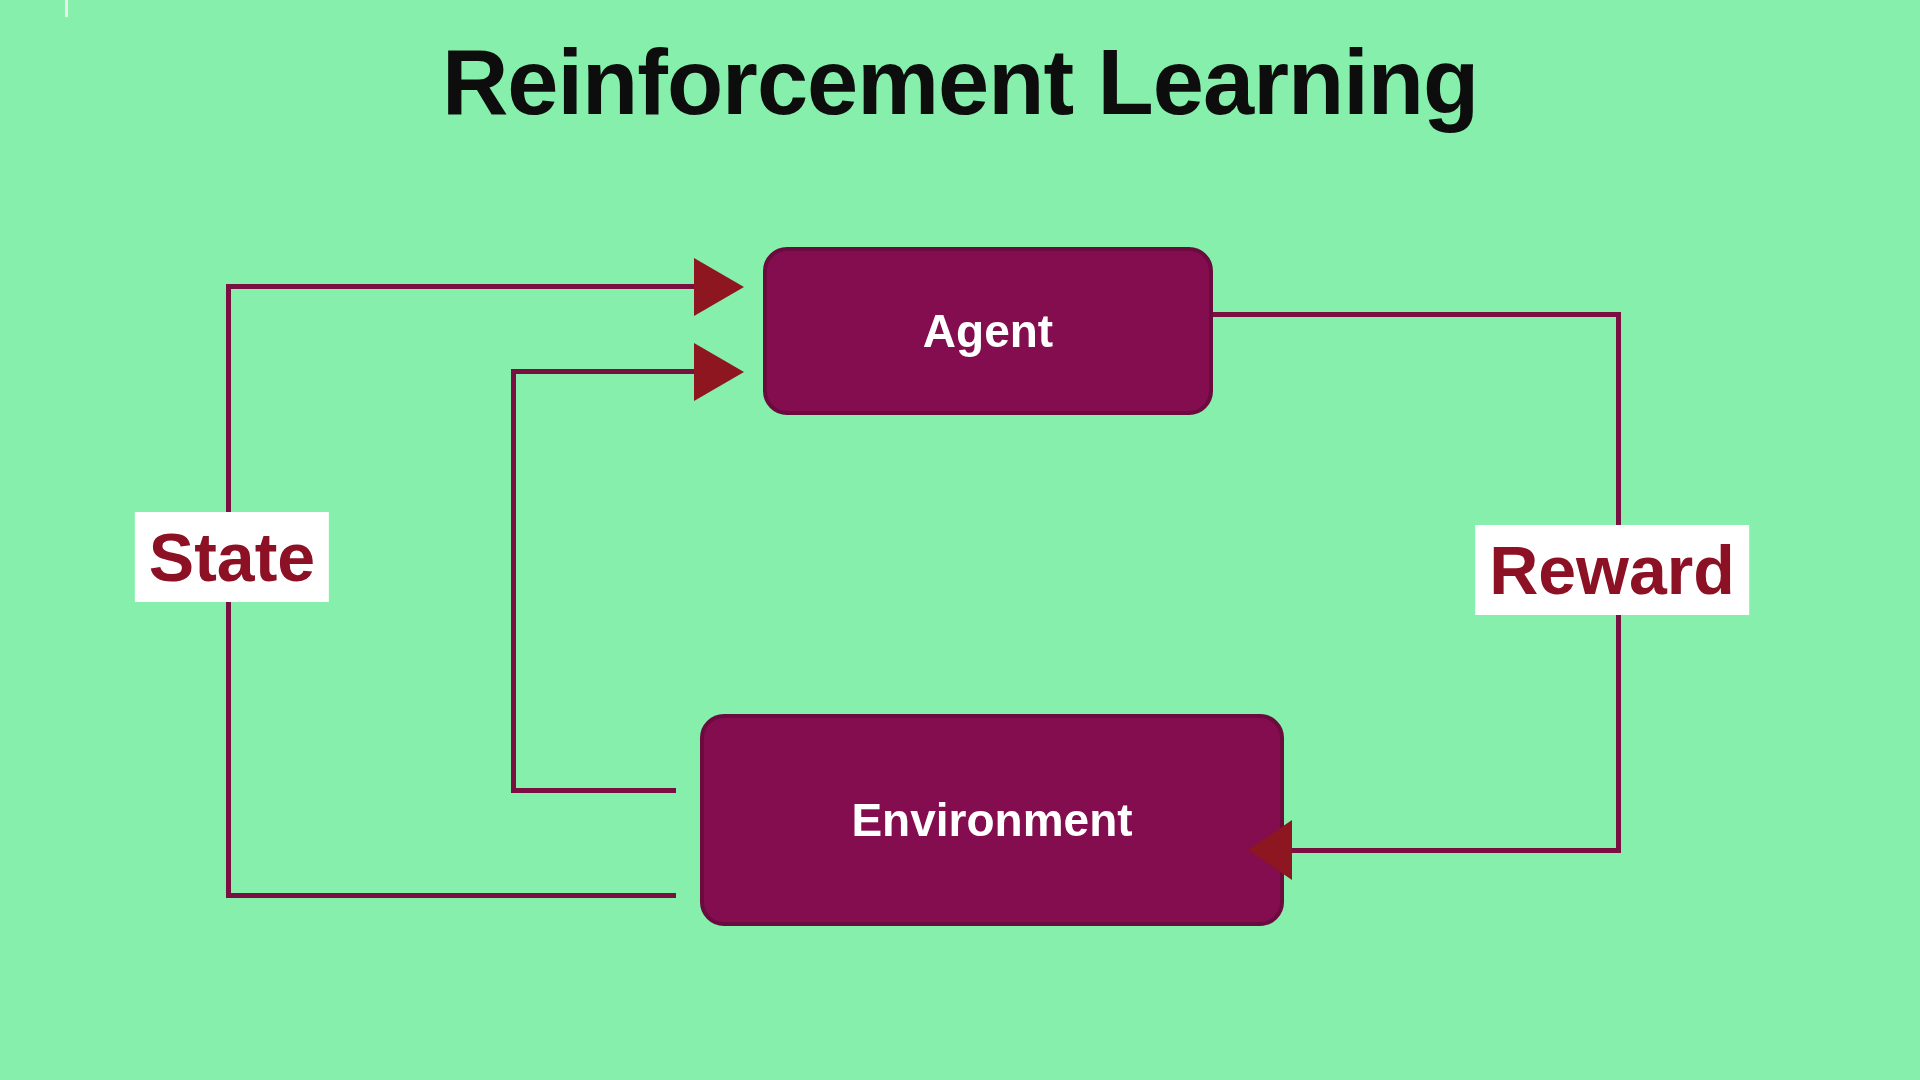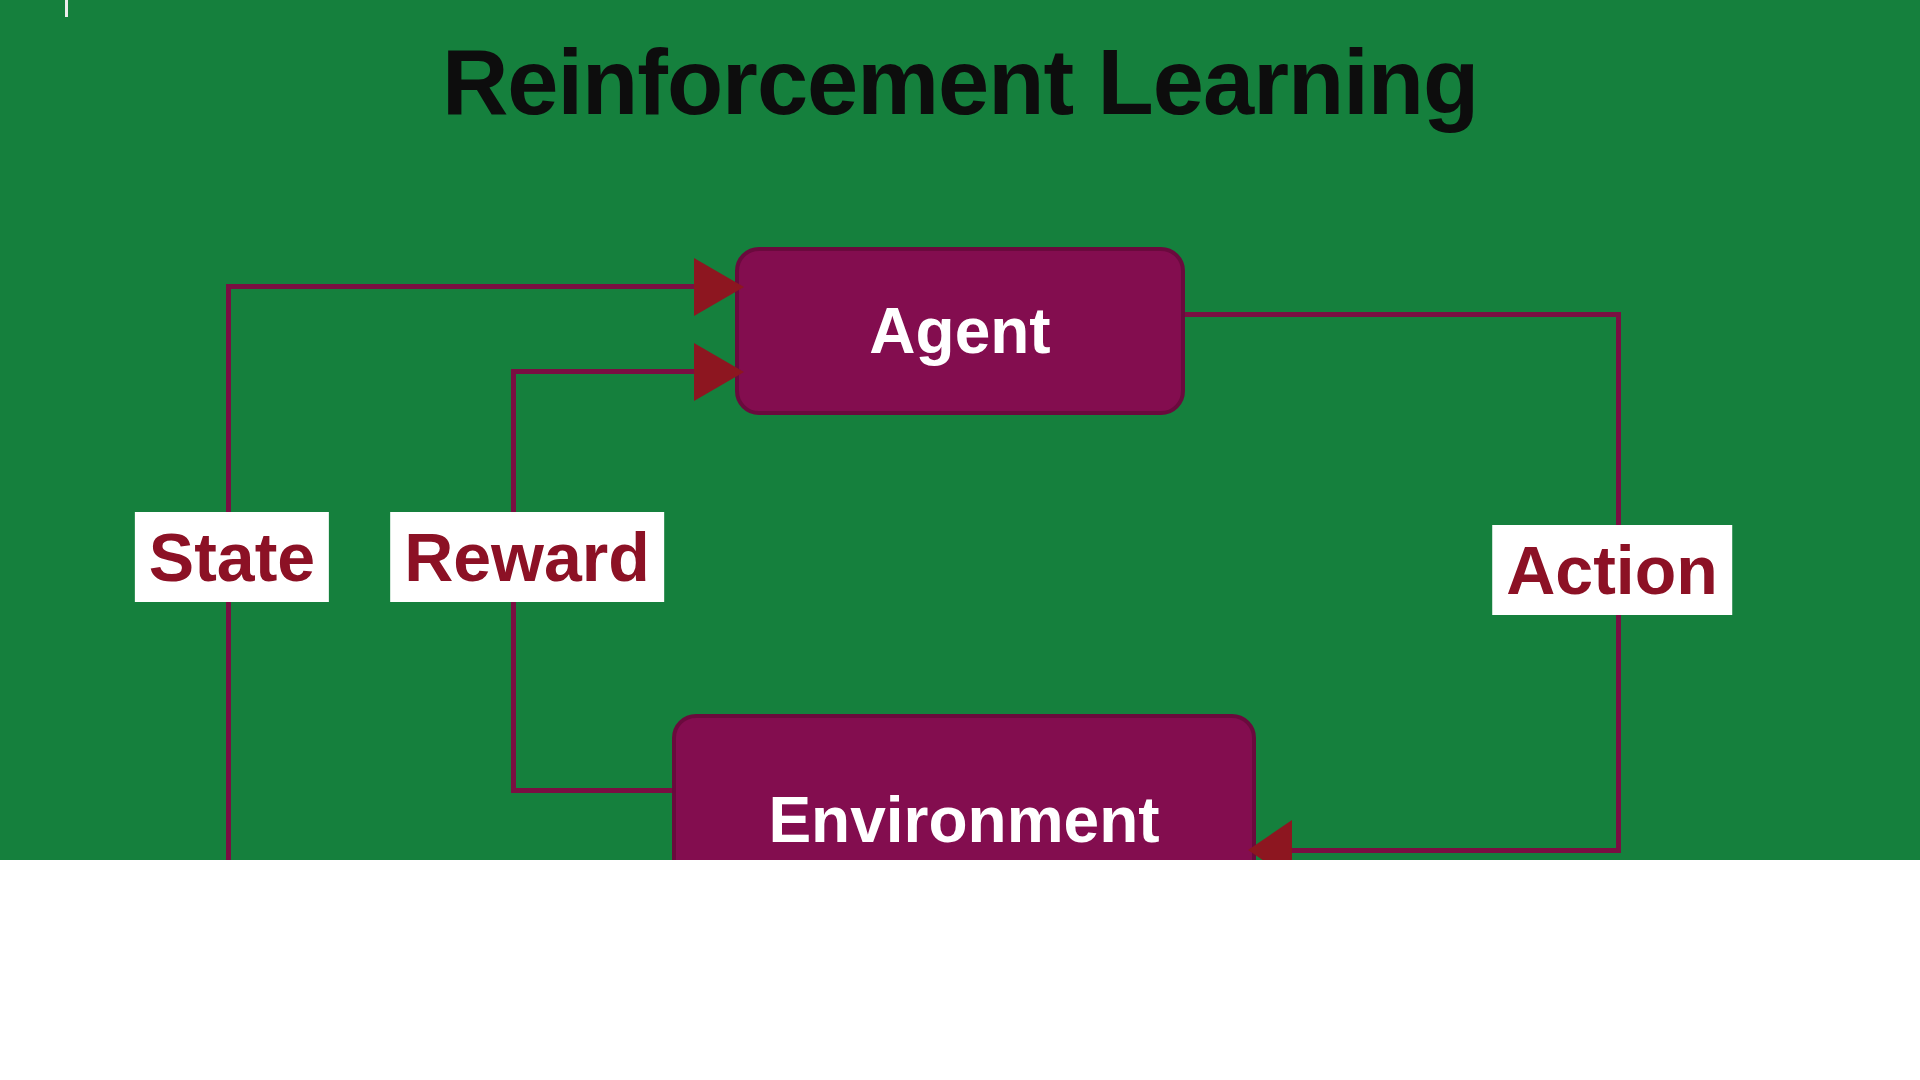--- a/index.html
+++ b/index.html
@@ -4,22 +4,22 @@
 <style>
   html, body {
     margin: 0;
     padding: 0;
     background: #ffffff;
     font-family: "Liberation Sans", sans-serif;
   }
   .stage {
     position: relative;
     width: 1920px;
-    height: 860px;
-    background: #15803d;
+    height: 1080px;
+    background: #86efac;
     overflow: hidden;
   }
 
   
   .title {
     position: absolute;
     top: 30px;
     left: 0;
     width: 100%;
     margin: 0;
@@ -48,23 +48,24 @@
   
   .node {
     position: absolute;
     display: flex;
     align-items: center;
     justify-content: center;
     background: var(--node-fill, #830d4f);
     border: 4px solid var(--node-border, #6a0a3d);
     border-radius: 24px;
     color: var(--node-text, #ffffff);
-    font-size: 64px;
+    font-size: 46px;
     font-weight: bold;
     box-sizing: border-box;
+    margin-left: 28px;
   }
   .node-agent       { left: 735px; top: 247px; width: 450px; height: 168px; }
   .node-environment { left: 672px; top: 714px; width: 584px; height: 212px; text-align: right; }
 
   
   .arrow {
     position: absolute;
     width: 0;
     height: 0;
   }
@@ -130,16 +131,15 @@
   </div>
   <div class="node node-environment">
     <span>Environment</span>
   </div>
 
   <div class="arrow arrow-right a-state"></div>
   <div class="arrow arrow-right a-reward"></div>
   <div class="arrow arrow-left  a-action"></div>
 
   <div class="edge-label lbl-state">State</div>
-  <div class="edge-label lbl-reward">Reward</div>
-  <div class="edge-label lbl-action">Action</div>
+  <div class="edge-label lbl-action">Reward</div>
 
 </div>
 
 </body></html>

